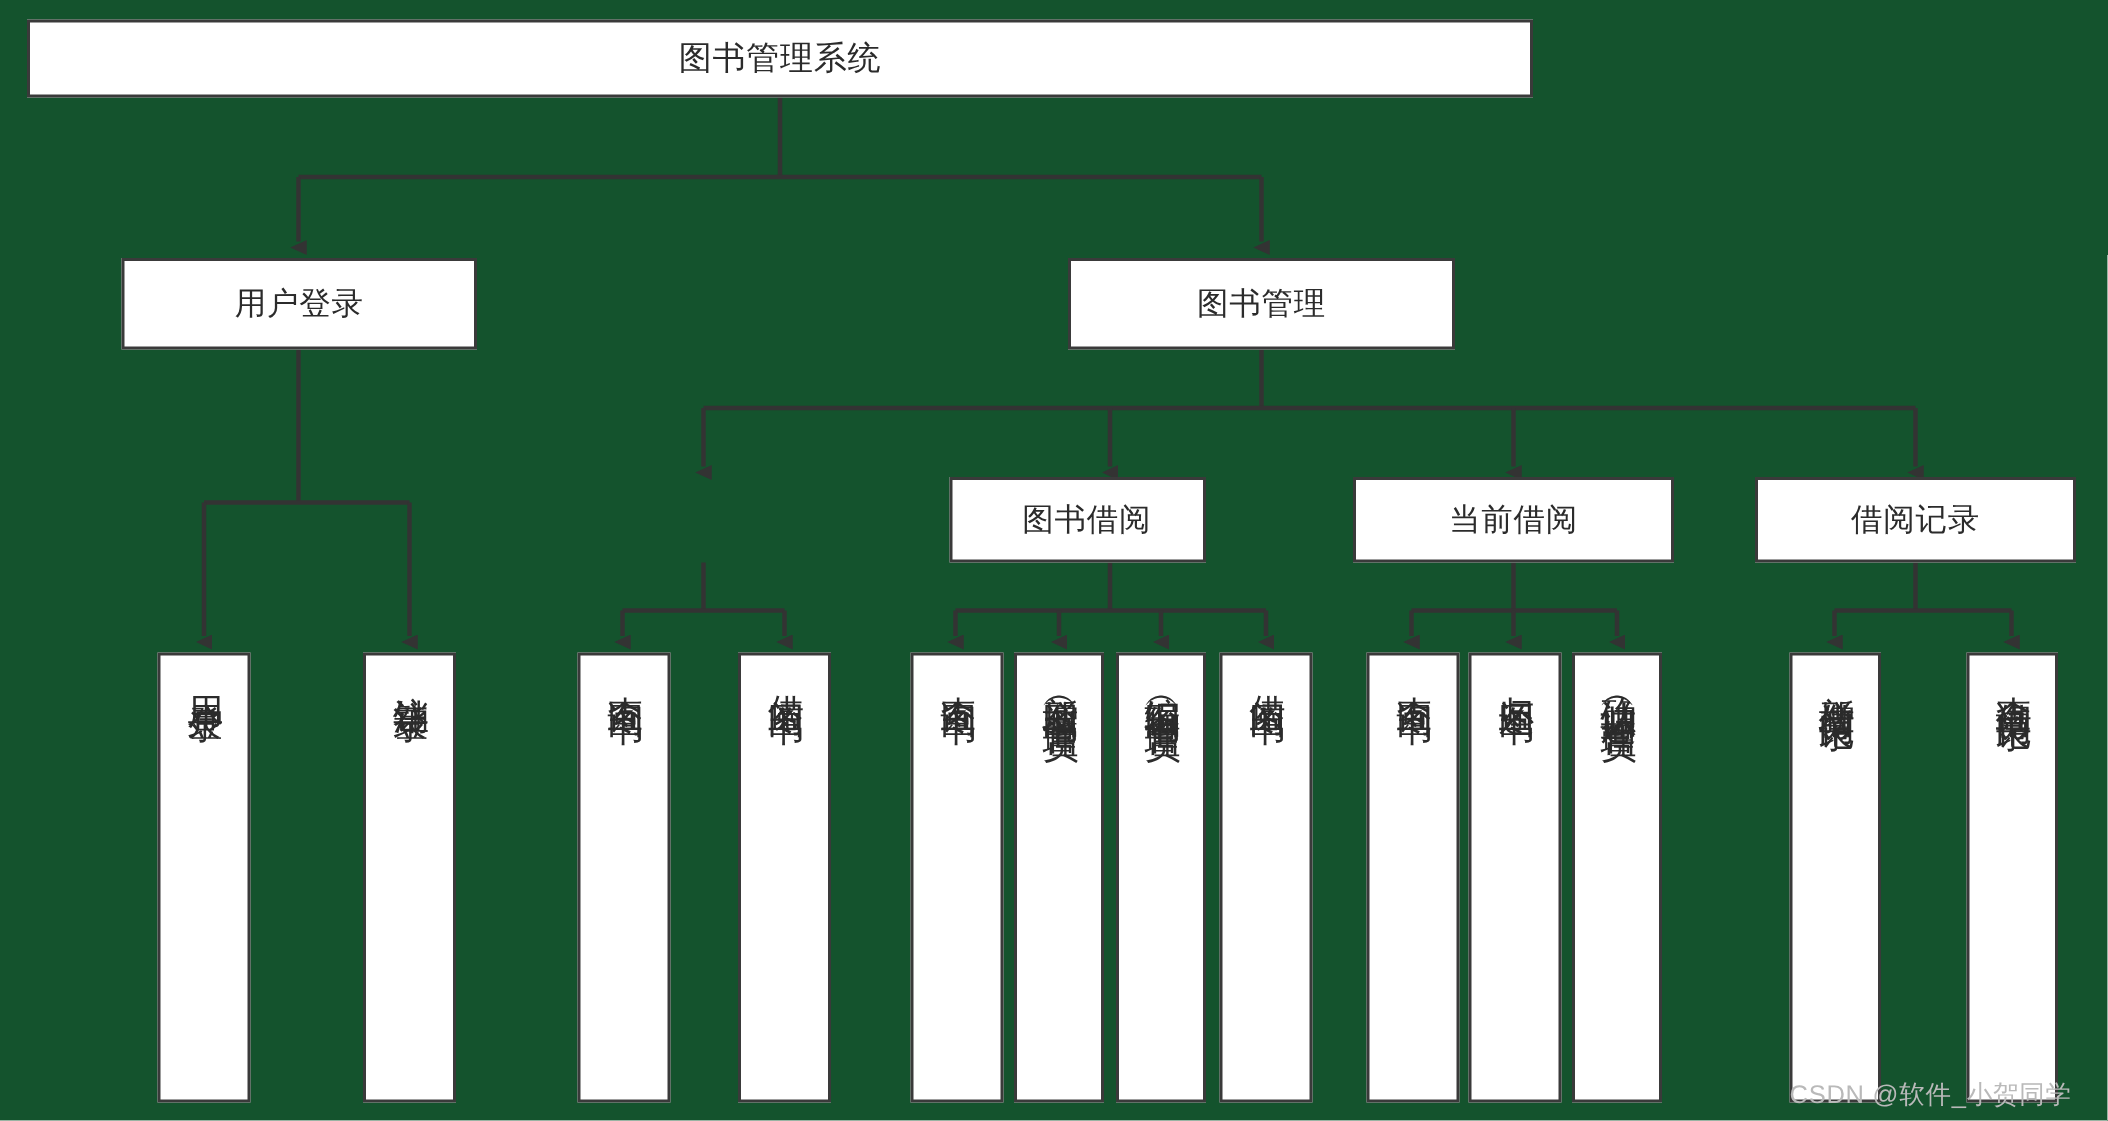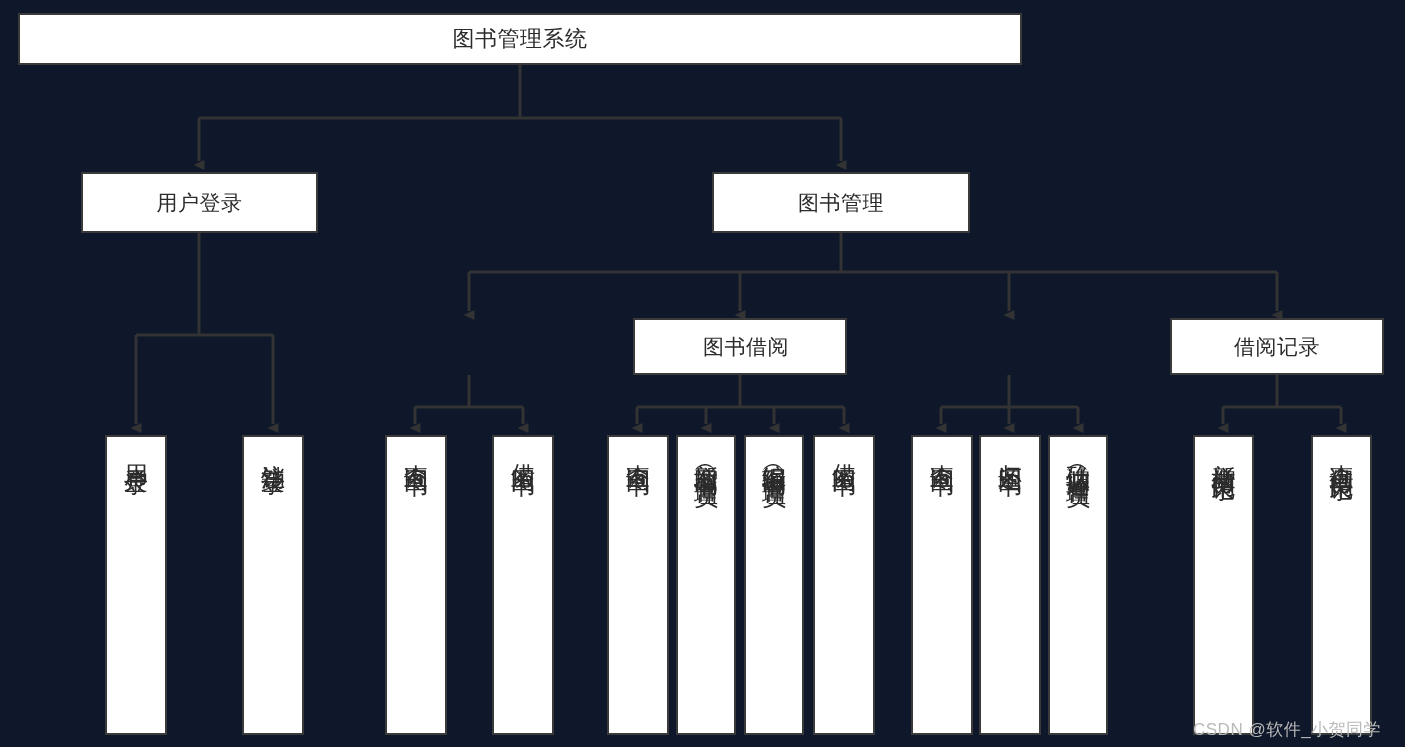--- a/index.html
+++ b/index.html
@@ -8,21 +8,21 @@
     padding: 0;
     background: #ffffff;
   }
   body {
     font-family: "Liberation Sans", "DejaVu Sans", sans-serif;
   }
   #diagram-root {
     position: relative;
     width: 1405px;
     height: 747px;
-    background: #0f172a;
+    background: #14532d;
     overflow: hidden;
   }
   #edge-layer {
     position: absolute;
     left: 0;
     top: 0;
     width: 1405px;
     height: 747px;
     pointer-events: none;
   }
@@ -133,22 +133,25 @@
     <span class="node-label">图书管理系统</span>
   </div>
 
   <div class="node horiz" style="left:81px; top:172px; width:237px; height:61px;">
     <span class="node-label">用户登录</span>
   </div>
   <div class="node horiz" style="left:712px; top:172px; width:258px; height:61px;">
     <span class="node-label">图书管理</span>
   </div>
 
-  <div class="node horiz" style="left:633px; top:318px; width:214px; height:57px;padding-left:12px;">
+  <div class="node horiz" style="left:633px; top:318px; width:171px; height:57px;padding-left:12px;">
     <span class="node-label">图书借阅</span>
+  </div>
+  <div class="node horiz" style="left:902px; top:318px; width:214px; height:57px;">
+    <span class="node-label">当前借阅</span>
   </div>
   <div class="node horiz" style="left:1170px; top:318px; width:214px; height:57px;">
     <span class="node-label">借阅记录</span>
   </div>
 
   <div class="node leaf" style="left:105px; top:435px; width:62px; height:300px;">
     <span class="node-label">用户登录</span>
   </div>
   <div class="node leaf" style="left:242px; top:435px; width:62px; height:300px;">
     <span class="node-label">注销登录</span>

